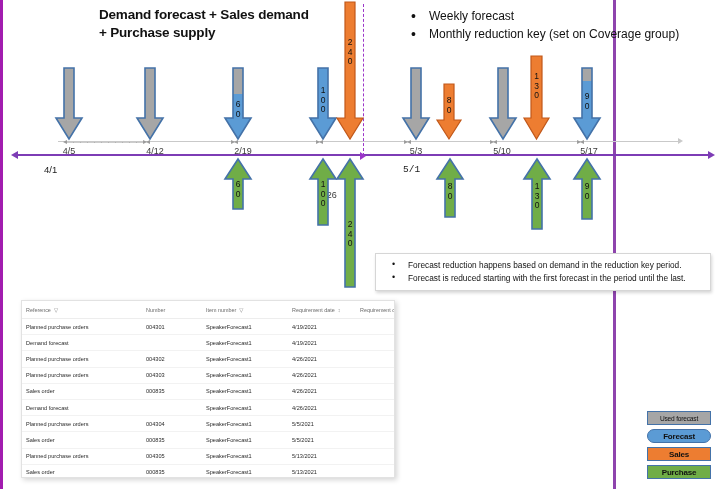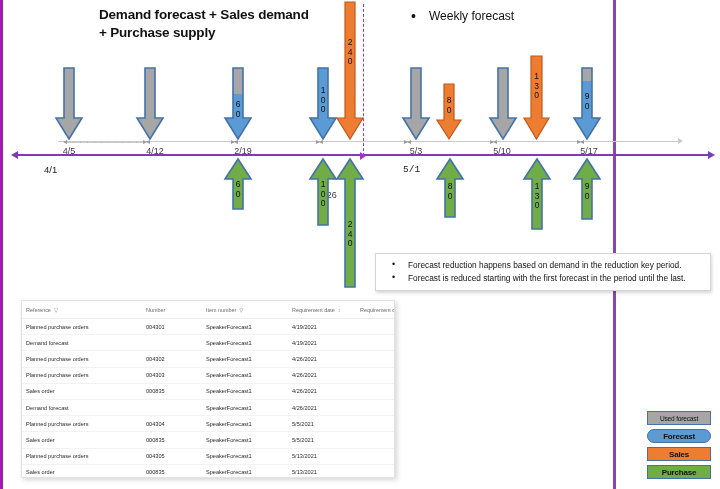--- a/index.html
+++ b/index.html
@@ -142,20 +142,21 @@
 
 <div id="slide">
 
   <div class="title-block">
     <div>Demand forecast + Sales demand</div>
     <div>+ Purchase supply</div>
   </div>
 
   <div class="bullets">
     <div class="b">Weekly forecast</div>
+    <div class="b">Monthly reduction key (set on Coverage group)</div>
   </div>
 
   <div class="axis-sub"></div>
   <div class="axis-main"></div>
   <div class="period-divider" style="left:360px;"></div>
 
   <div class="edge-label" style="left:1px;top:164px;">4/1</div>
   <div class="edge-label" style="left:698px;top:164px;">6/1</div>
   <div class="edge-label" style="left:360px;top:164px;font-family:Liberation Mono, monospace;">5/1</div>
 

